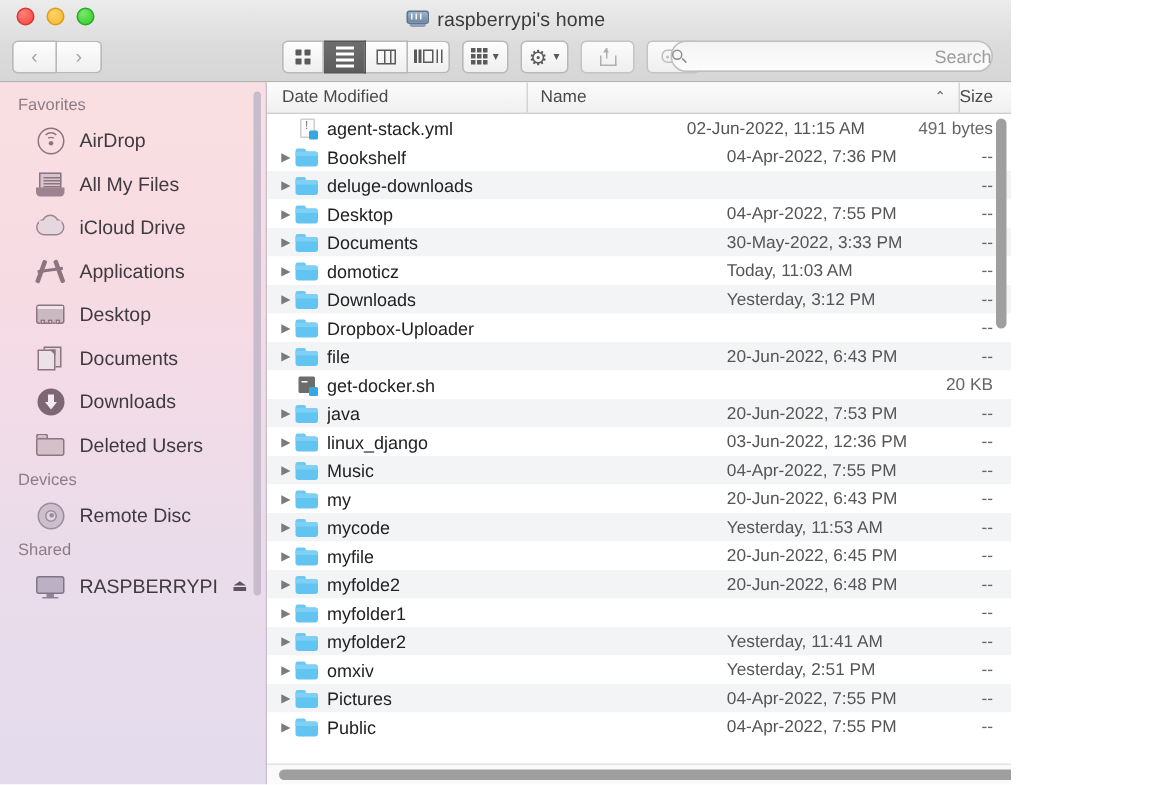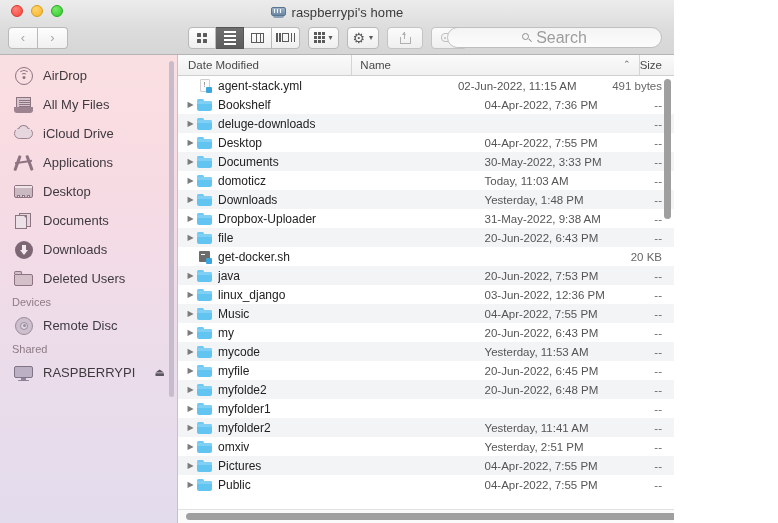--- a/index.html
+++ b/index.html
@@ -150,22 +150,22 @@
   .g-tag { width:16px; height:9px; border:1.2px solid #bdbdbd; border-radius:4px 2px 2px 4px; box-sizing:border-box; position:relative; }
   .g-tag i { position:absolute; left:2px; top:3px; width:2px; height:2px; border-radius:50%; background:#bdbdbd; }
 
   .search {
     position:absolute; right: 12px;
     width: 215px; height: 21px;
     border-radius: 11px;
     background: linear-gradient(to bottom,#f4f4f4,#fcfcfc);
     border: 1px solid #bfbfbf;
     box-sizing: border-box;
-    display:flex; align-items:center; justify-content:center; gap:5px;
-    color:#9a9a9a; font-size:16px;
+    display:flex; align-items:center; justify-content:space-between; gap:5px;
+    color:#9a9a9a; font-size:12px;
   }
   .mag { position:relative; width:9px; height:9px; }
   .mag .c { position:absolute; left:0; top:0; width:7px;height:7px;border:1.3px solid #8e8e8e;border-radius:50%;box-sizing:border-box; }
   .mag .h { position:absolute; right:0; bottom:0; width:4px;height:1.3px;background:#8e8e8e;transform:rotate(45deg);transform-origin:right bottom; }
   .search .stext { color:#9d9d9d; }
 
   
   .body { flex: 1 1 auto; display: flex; min-height: 0; }
 
   
@@ -183,21 +183,21 @@
     font-size: 11px;
     color: #8d7b85;
     padding: 3px 0 3px 12px;
     font-weight: 400;
   }
   .sb-item {
     display: flex;
     align-items: center;
     gap: 9px;
     height: 29px;
-    padding-left: 14px;
+    padding-left: 24px;
     font-size: 13px;
     color: #3f3a40;
     position: relative;
   }
   .sb-ico { width: 20px; height: 18px; flex: 0 0 20px; position: relative; }
 
   
   .ic-airdrop { border-radius:50%; }
   .ic-airdrop .r { position:absolute; border:1.4px solid #8d7480; border-bottom-color:transparent; border-left-color:transparent; border-right-color:transparent; border-radius:50%; left:50%; transform:translateX(-50%); box-sizing:border-box;}
   .ic-airdrop .r2 { width:11px;height:11px; top:3.5px; }
@@ -451,20 +451,21 @@
           </span>
         <span class="stext">Search</span>
       </div>
     </div>
   </div>
 
   <div class="body">
 
     <div class="sidebar">
 
+      <div class="sb-header">Favorites</div>
 
       <div class="sb-item">
         <span class="sb-ico ic-airdrop">
           <span class="circ"></span>
             <span class="r r2"></span>
             <span class="r r3"></span>
             <span class="d"></span>
         </span>
         <span>AirDrop</span>
       </div>
@@ -660,34 +661,33 @@
           <div class="row even">
             <div class="c-name">
               <span class="twist">▶</span>
               <span class="fico i-folder">
                 <span class="tab"></span>
                 <span class="bd"></span>
                 <span class="sh"></span>
               </span>
               <span class="nm">Downloads</span>
             </div>
-            <div class="c-date">Yesterday, 1:48 PM</div>
+            <div class="c-date">Yesterday, 3:12 PM</div>
             <div class="c-size">--</div>
           </div>
           <div class="row odd">
             <div class="c-name">
               <span class="twist">▶</span>
               <span class="fico i-folder">
                 <span class="tab"></span>
                 <span class="bd"></span>
                 <span class="sh"></span>
               </span>
               <span class="nm">Dropbox-Uploader</span>
             </div>
-            <div class="c-date">31-May-2022, 9:38 AM</div>
             <div class="c-size">--</div>
           </div>
           <div class="row even">
             <div class="c-name">
               <span class="twist">▶</span>
               <span class="fico i-folder">
                 <span class="tab"></span>
                 <span class="bd"></span>
                 <span class="sh"></span>
               </span>

